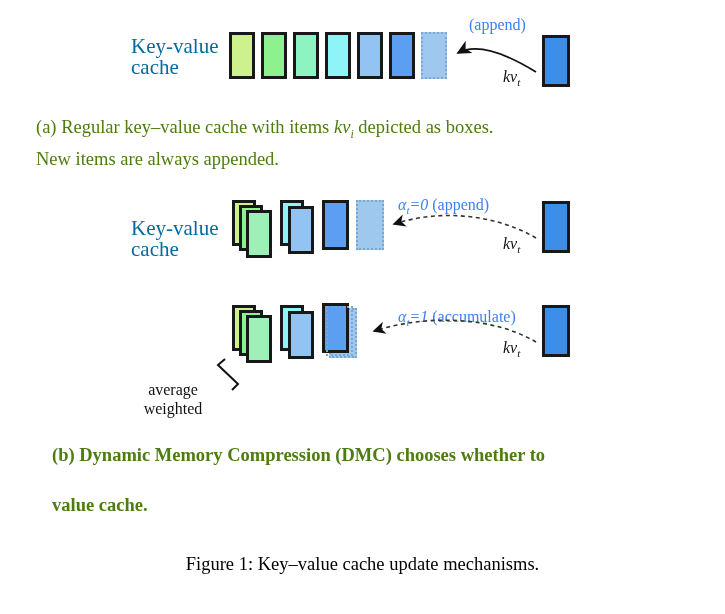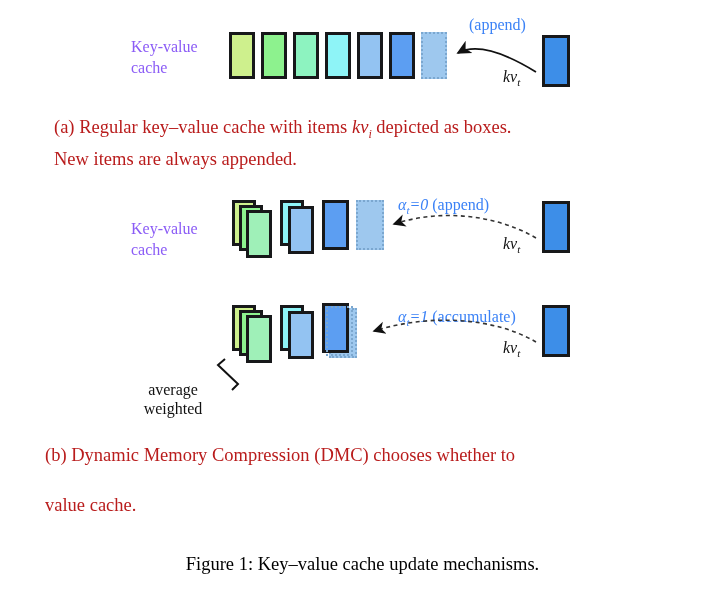--- a/index.html
+++ b/index.html
@@ -15,23 +15,23 @@
     color: #000000;
     overflow: hidden;
   }
 
   
   .panel { position: absolute; }
 
   
   .cache-label {
     position: absolute;
-    font-size: 16px;
+    font-size: 21px;
     line-height: 21px;
-    color: #8b5cf6;
+    color: #0369a1;
     white-space: nowrap;
   }
   .cache-label .ln { display: block; }
 
   
   .kvbox {
     position: absolute;
     box-sizing: border-box;
     border: 3px solid #17181a;
     background: #9ff0b8;
@@ -83,23 +83,22 @@
     color: #111;
     white-space: nowrap;
   }
   .wavg .ln { display: block; }
 
   
   .caption {
     position: absolute;
     font-size: 18.5px;
     line-height: 25px;
-    color: #b91c1c;
+    color: #4d7c0f;
     text-align: left;
-    margin-left: 18px;
   }
   .caption i { font-style: italic; }
   .caption i sub { font-size: 12px; font-style: italic; }
 
   .figtitle {
     position: absolute;
     font-size: 18.5px;
     line-height: 25px;
     color: #000;
     text-align: center;
@@ -176,21 +175,21 @@
 
   <div class="anno" style="left:398px; top:308px;"><span class="alpha"><span>α</span><sub>t</sub><span>=1</span></span> <span>(accumulate)</span></div>
 
   <div class="kvt-label" style="left:503px; top:339px;"><span>kv</span><sub>t</sub></div>
 
   <div class="wavg" style="left:118px; top:380px; width:110px;">
     <span class="ln">average</span>
     <span class="ln">weighted</span>
   </div>
 
-  <div class="caption" style="left:27px; top:443px; width:620px;">
+  <div class="caption" style="left:52px; top:443px; width:620px;font-weight:bold;">
     <span>(b) Dynamic Memory Compression (DMC) chooses whether to</span><br>
     <br>
     <span>value cache.</span>
   </div>
 </div>
 
 <svg class="ovl" viewBox="0 0 725 614" xmlns="http://www.w3.org/2000/svg">
   <defs>
     <marker id="ah" markerWidth="9" markerHeight="9" refX="7" refY="4.5" orient="auto" markerUnits="strokeWidth">
       <path d="M0,0.6 L8,4.5 L0,8.4 L2.2,4.5 Z" fill="#111111"></path>

